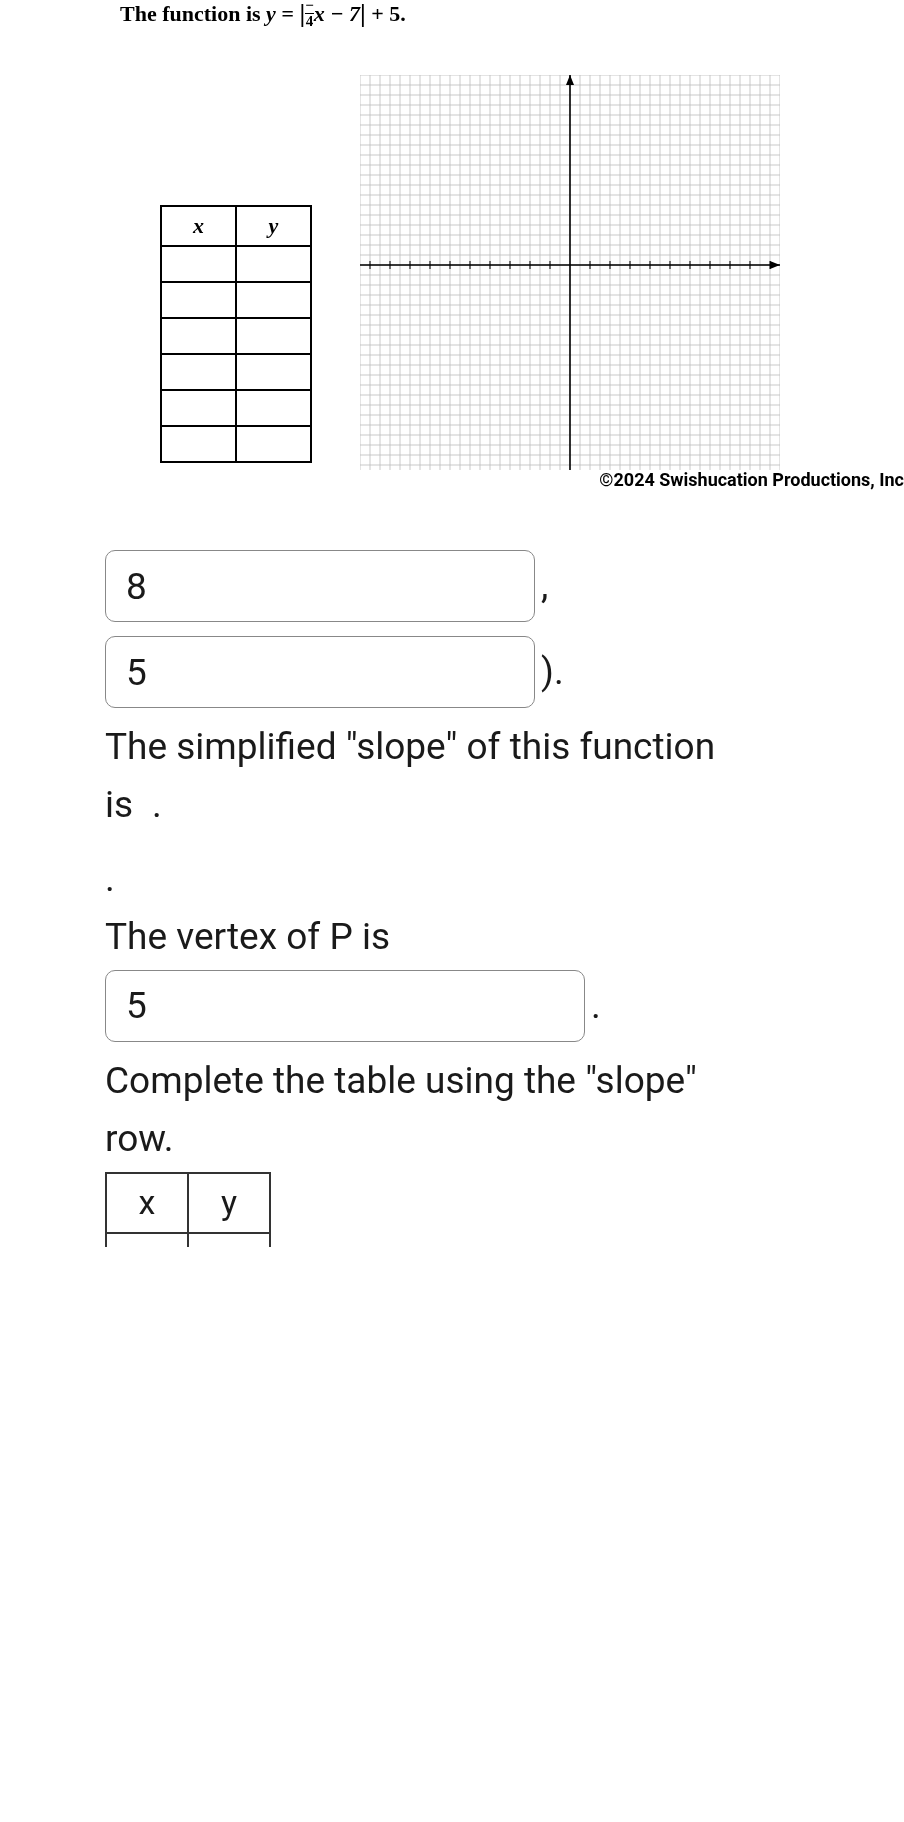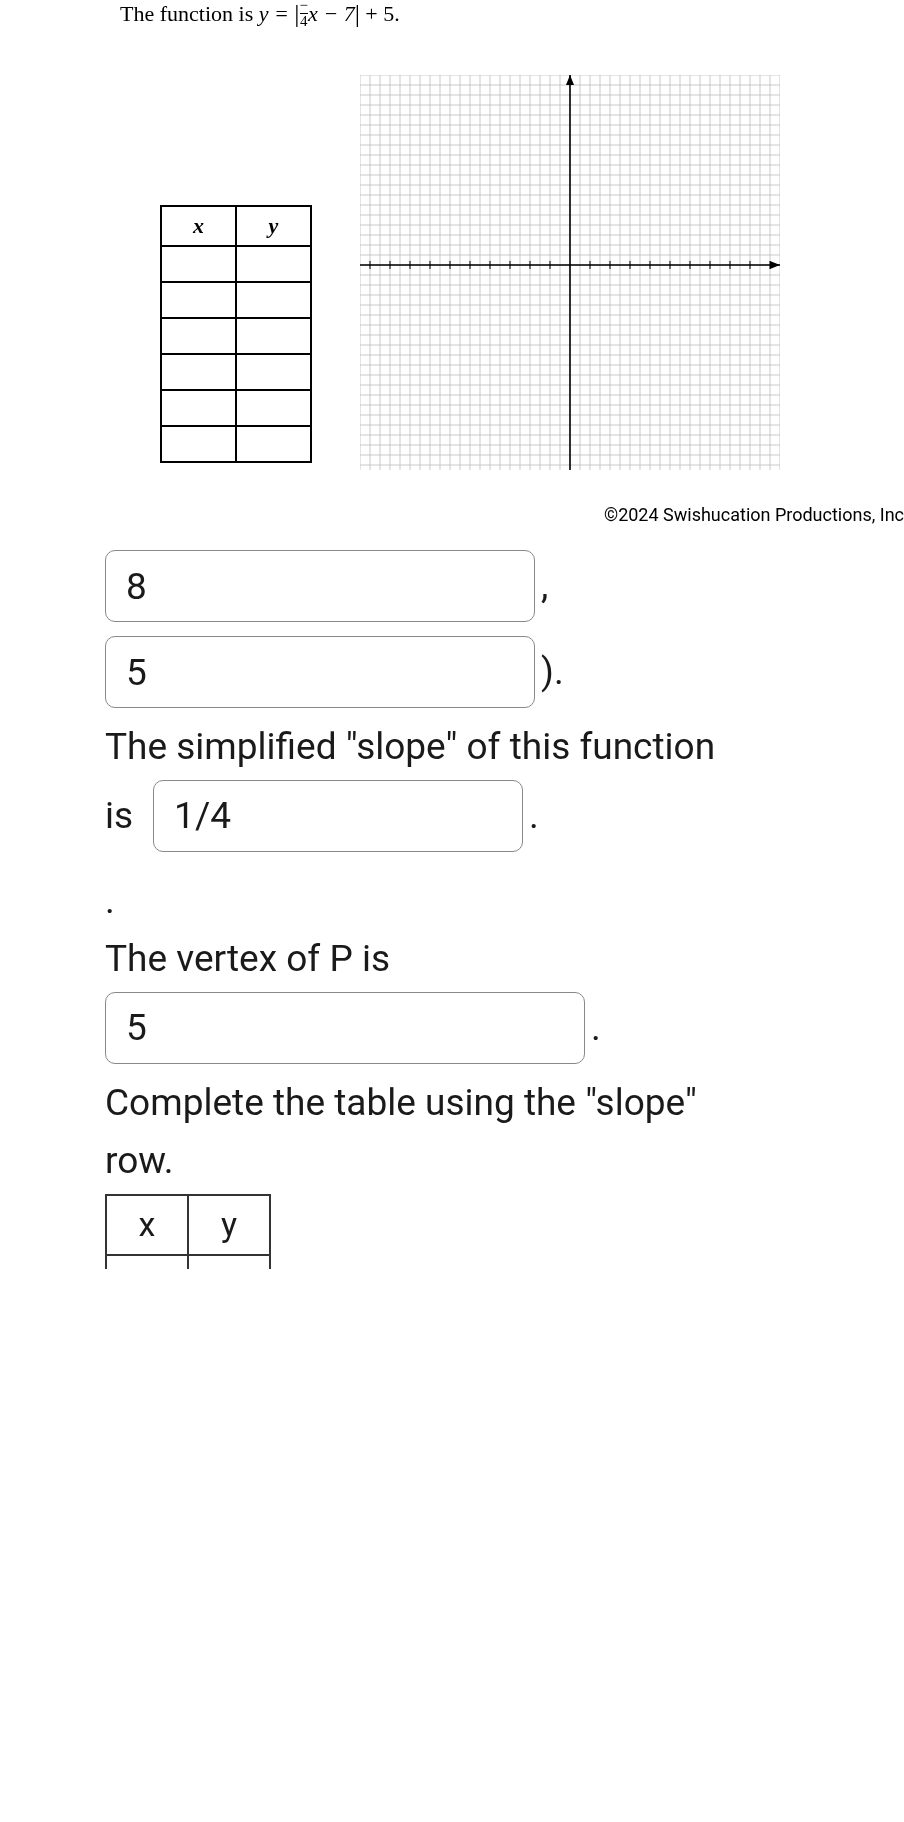--- a/index.html
+++ b/index.html
@@ -5,21 +5,21 @@
   * { box-sizing: border-box; margin: 0; padding: 0; }
   body {
     font-family: -apple-system, BlinkMacSystemFont, "Segoe UI", Roboto, Arial, sans-serif;
     background: #fff;
     color: #000;
     width: 904px;
     height: 1822px;
     position: relative;
     overflow: hidden;
   }
-  .serif { font-family: "Times New Roman", Times, serif; }
+  .serif { font-family: "Times New Roman", Times, serif; font-weight: bold; }
   .header-fn {
     position: absolute;
     top: 0;
     left: 120px;
     font-size: 22px;
   }
   .fraction {
     display: inline-block;
     vertical-align: middle;
     text-align: center;
@@ -50,24 +50,24 @@
   .xy-table td { height: 36px; }
   .grid-container {
     position: absolute;
     top: 75px;
     left: 360px;
     width: 420px;
     height: 395px;
   }
   .credit {
     position: absolute;
-    top: 504px;
+    top: 469px;
     right: 0;
     font-size: 18px;
-    font-weight: normal;
+    font-weight: bold;
   }
   .body-region {
     position: absolute;
     top: 550px;
     left: 105px;
     right: 0;
     font-size: 37px;
     line-height: 1.35;
     color: #1a1a1a;
   }
@@ -289,22 +289,21 @@
   </div>
   <div class="row gap-top">
     <input class="text-input w-wide" value="5" style="">
     <span style="margin-left:6px;">).</span>
   </div>
 
   <div class="row gap-top">
       <span>The simplified "slope" of this function</span>
     </div>
   <div class="row">
-    <span style="margin-right:20px;">is</span>
-    <input class="text-input w-med" value="1/4" style="">
+    <span style="margin-right:13px;">is</span>
     <span style="margin-left:6px;">.</span>
   </div>
 
 
   <div class="row gap-top2">
       <span>.</span>
     </div>
   <div class="row">
       <span>The vertex of P is</span>
     </div>

